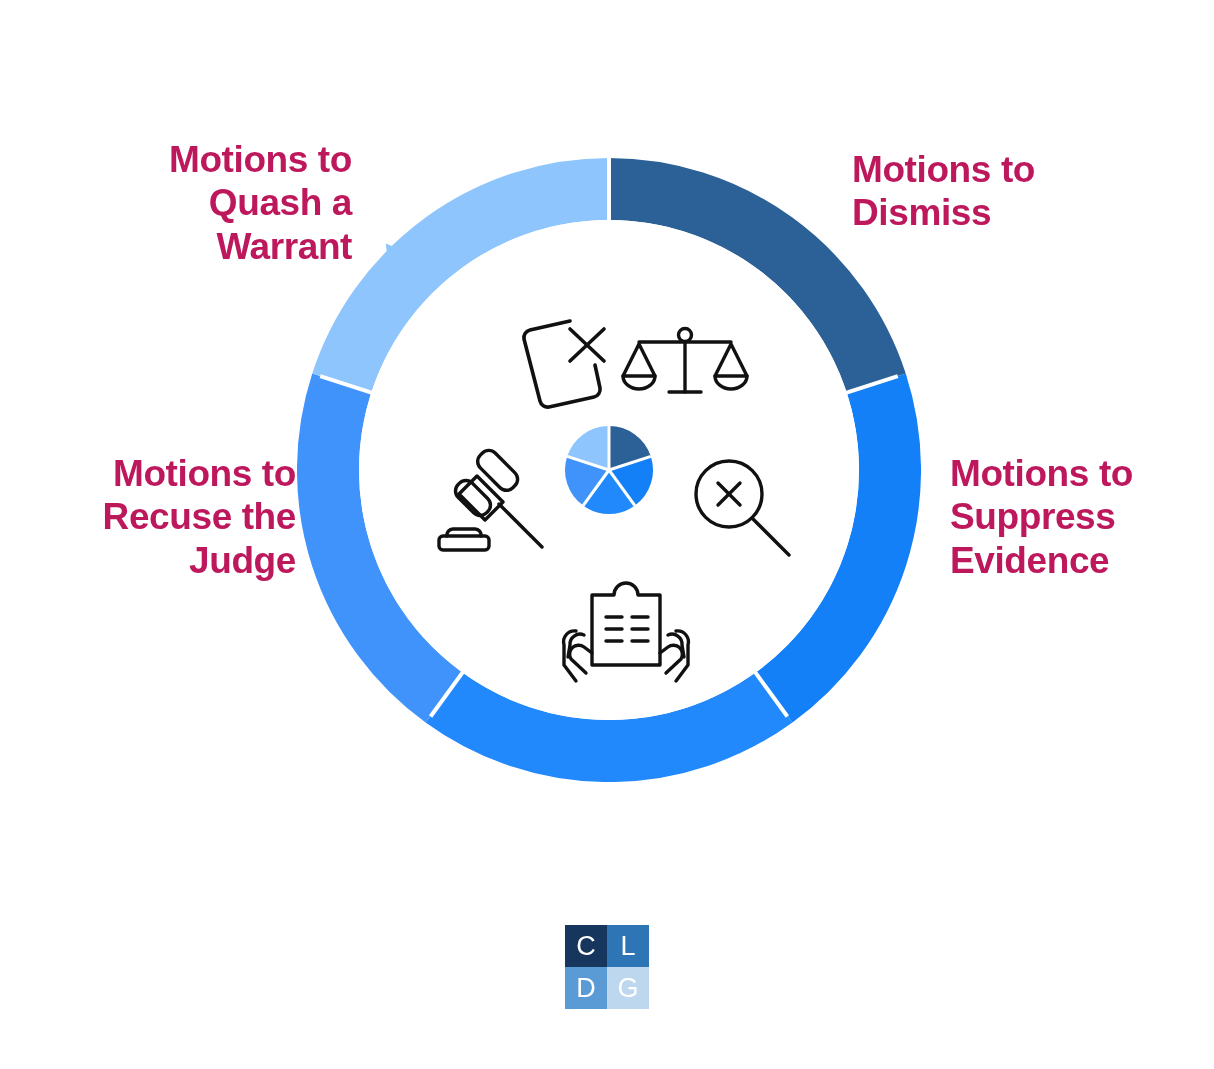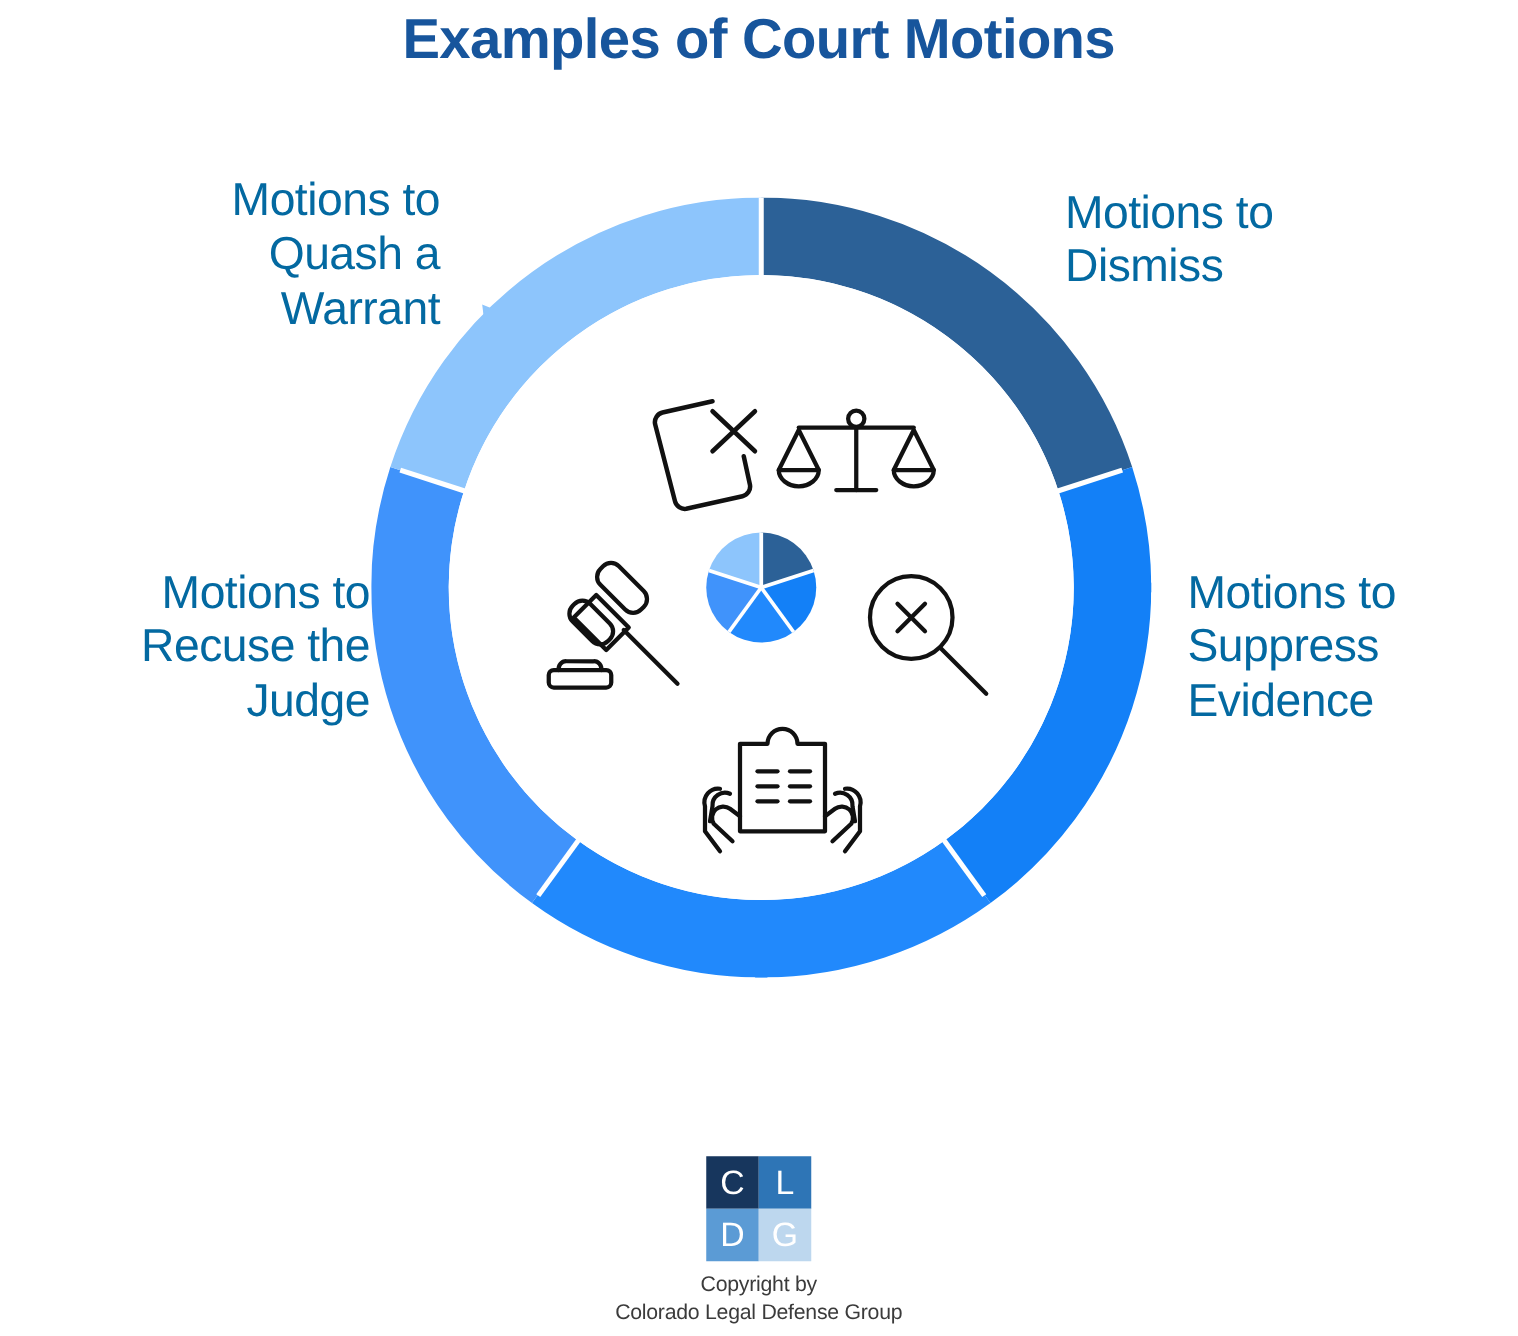--- a/index.html
+++ b/index.html
@@ -38,22 +38,22 @@
     top: 158px;
     width: 624px;
     height: 624px;
   }
   #wheel svg { display: block; }
 
   
   .label {
     position: absolute;
     font-size: 37px;
-    font-weight: normal;
-    color: #0369a1;
+    font-weight: bold;
+    color: #be185d;
     line-height: 1.17;
     letter-spacing: -0.4px;
     white-space: pre-line;
   }
   #label-quash     { left: 12px;  top: 138px; width: 340px; text-align: right; }
   #label-dismiss   { left: 852px; top: 148px; width: 350px; text-align: left; }
   #label-suppress  { left: 950px; top: 452px; width: 255px; text-align: left; }
   #label-recuse    { left: 8px;   top: 452px; width: 288px; text-align: right; }
   #label-compel    { left: 287px; top: 796px; width: 650px; text-align: center; }
 
@@ -90,21 +90,20 @@
     color: #3b3b3b;
     line-height: 1.32;
     letter-spacing: -0.2px;
   }
 </style>
 </head>
 <body>
 
 <div id="page">
 
-  <h1 id="title" style="color: rgb(23, 85, 156);">Examples of Court Motions</h1>
 
   <div id="wheel">
     <svg width="624" height="624" viewBox="0 0 624 624" xmlns="http://www.w3.org/2000/svg">
       <defs>
         
       </defs>
 
       <g>
 
         <polygon points="474,56 506,74 474,92" fill="#2C6197" transform="rotate(7 312 312)"></polygon>
@@ -224,19 +223,15 @@
 Judge</div>
 
 
   <div id="footer">
     <div id="logo-grid">
       <div class="logo-cell" style="background: rgb(23, 54, 93);">C</div>
       <div class="logo-cell" style="background: rgb(46, 117, 182);">L</div>
       <div class="logo-cell" style="background: rgb(91, 155, 213);">D</div>
       <div class="logo-cell" style="background: rgb(189, 215, 238);">G</div>
     </div>
-    <div id="copyright">
-      <div>Copyright by</div>
-      <div>Colorado Legal Defense Group</div>
-    </div>
   </div>
 
 </div>
 
 </body></html>

